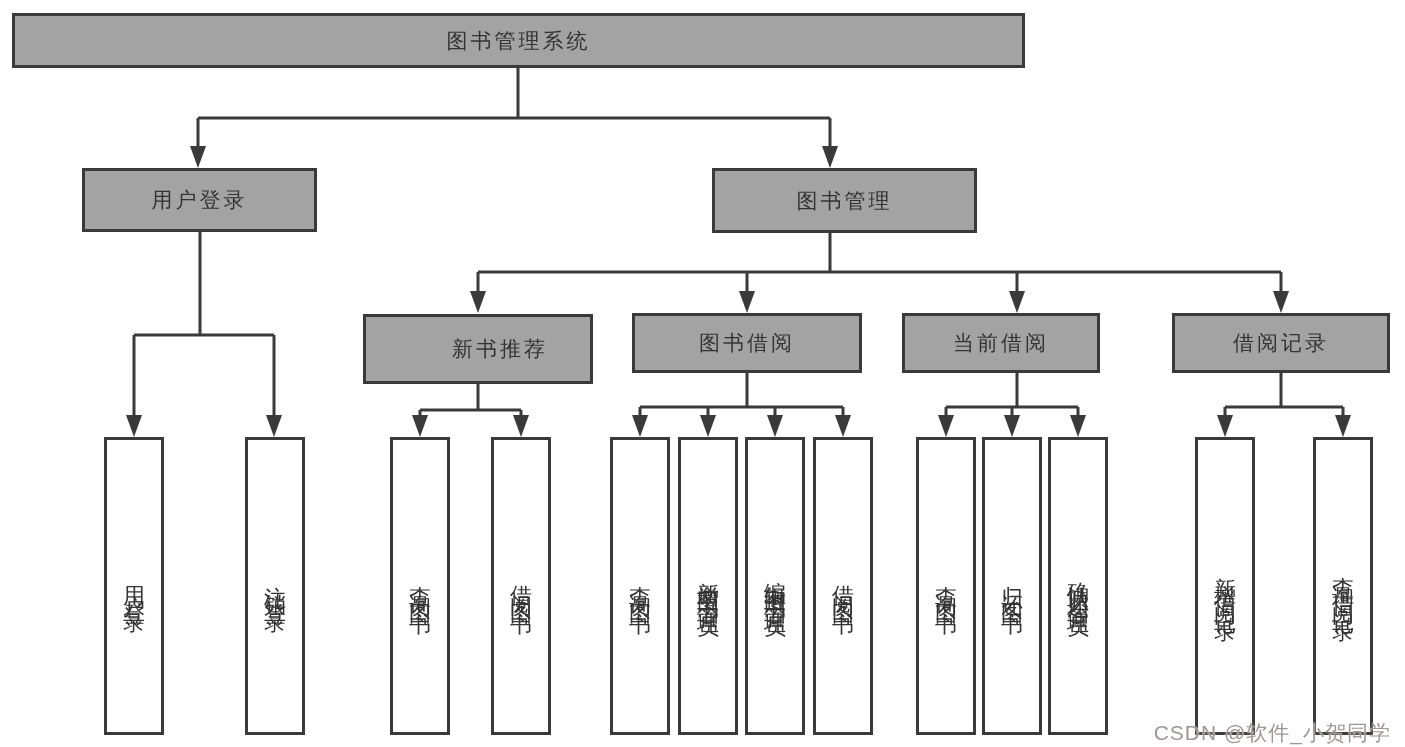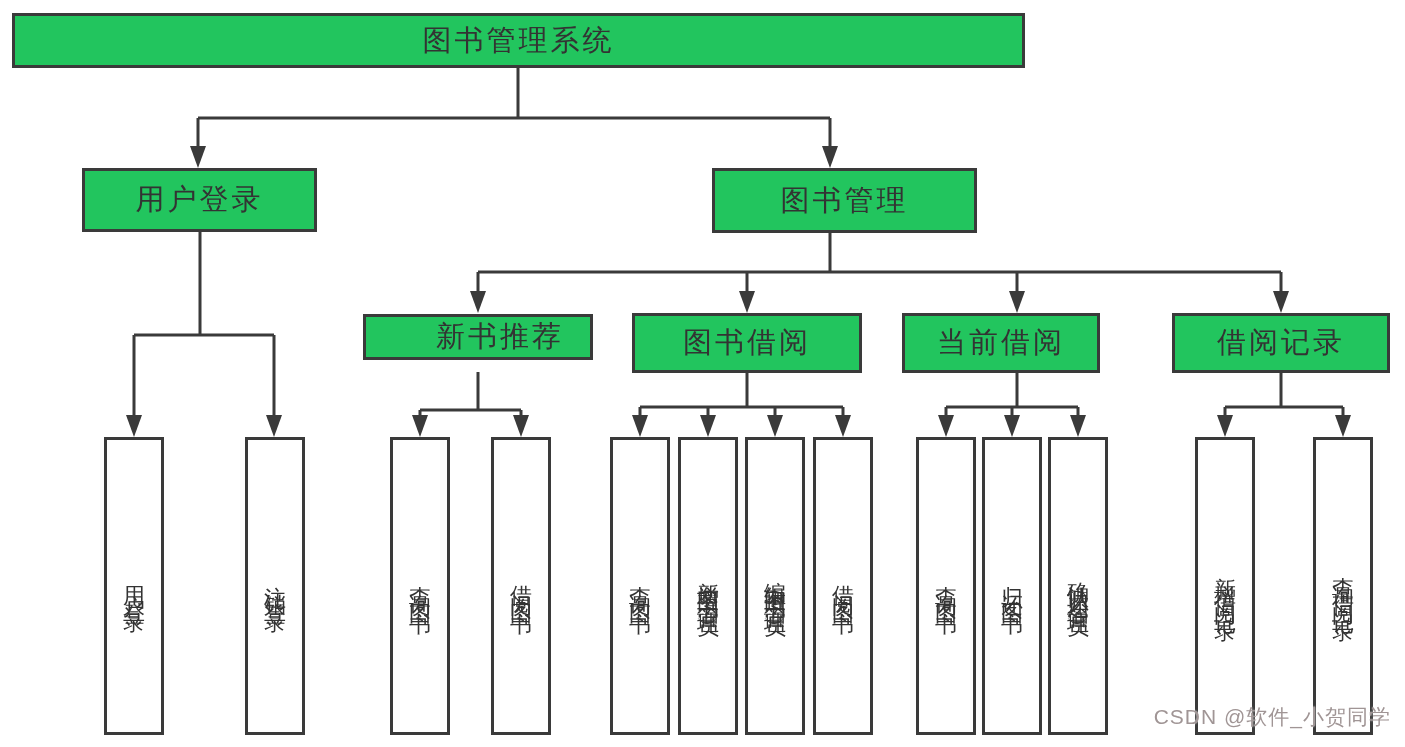--- a/index.html
+++ b/index.html
@@ -16,23 +16,23 @@
     background:var(--background);
     overflow:hidden;
   }
   .wires{position:absolute;left:0;top:0;width:1405px;height:747px;}
   .wires path{stroke:var(--line);stroke-width:3;fill:none;}
   .wires polygon{fill:var(--line);stroke:none;}
   .hbox{
     position:absolute;
     box-sizing:border-box;
     border:3px solid var(--line);
-    background:#22c55e;
+    background:#a3a3a3;
     display:flex;align-items:center;justify-content:center;
-    font-size:29px;letter-spacing:3px;color:var(--text);
+    font-size:21px;letter-spacing:3px;color:var(--text);
     white-space:nowrap;
   }
   .vbox{
     position:absolute;
     box-sizing:border-box;
     top:437px;width:60px;height:298px;
     border:3px solid var(--line);
     background:#fff;
     display:flex;align-items:center;justify-content:center;
     overflow:hidden;
@@ -40,21 +40,21 @@
   .vtext{
     writing-mode:vertical-rl;
     text-orientation:mixed;
     font-size:22px;letter-spacing:9px;color:var(--text);
     line-height:1;
     white-space:nowrap;
   }
   .vtext.tight{letter-spacing:5px;}
   .watermark{
     position:absolute;
-    right:14px;bottom:16px;
+    right:14px;bottom:0;
     font-size:21px;
     color:var(--watermark);
     text-shadow:0 0 2px #ffffff;
     letter-spacing:1px;
     white-space:nowrap;
   }
 </style>
 </head>
 <body>
 
@@ -108,21 +108,21 @@
       <polygon points="1217,415 1233,415 1225,437"></polygon>
       <polygon points="1335,415 1351,415 1343,437"></polygon>
     </g>
   </svg>
 
   <div class="hbox" style="left:12px;top:13px;width:1013px;height:55px;">图书管理系统</div>
 
   <div class="hbox" style="left:82px;top:168px;width:235px;height:64px;">用户登录</div>
   <div class="hbox" style="left:712px;top:168px;width:265px;height:65px;">图书管理</div>
 
-  <div class="hbox" style="left:363px;top:314px;width:230px;height:46px;padding-left:44px;">新书推荐</div>
+  <div class="hbox" style="left:363px;top:314px;width:230px;height:70px;padding-left:44px;">新书推荐</div>
   <div class="hbox" style="left:632px;top:313px;width:230px;height:60px;">图书借阅</div>
   <div class="hbox" style="left:902px;top:313px;width:198px;height:60px;">当前借阅</div>
   <div class="hbox" style="left:1172px;top:313px;width:218px;height:60px;">借阅记录</div>
 
   <div class="vbox" style="left:104px;">
     <span class="vtext">用户登录</span>
   </div>
   <div class="vbox" style="left:245px;">
     <span class="vtext">注销登录</span>
   </div>

